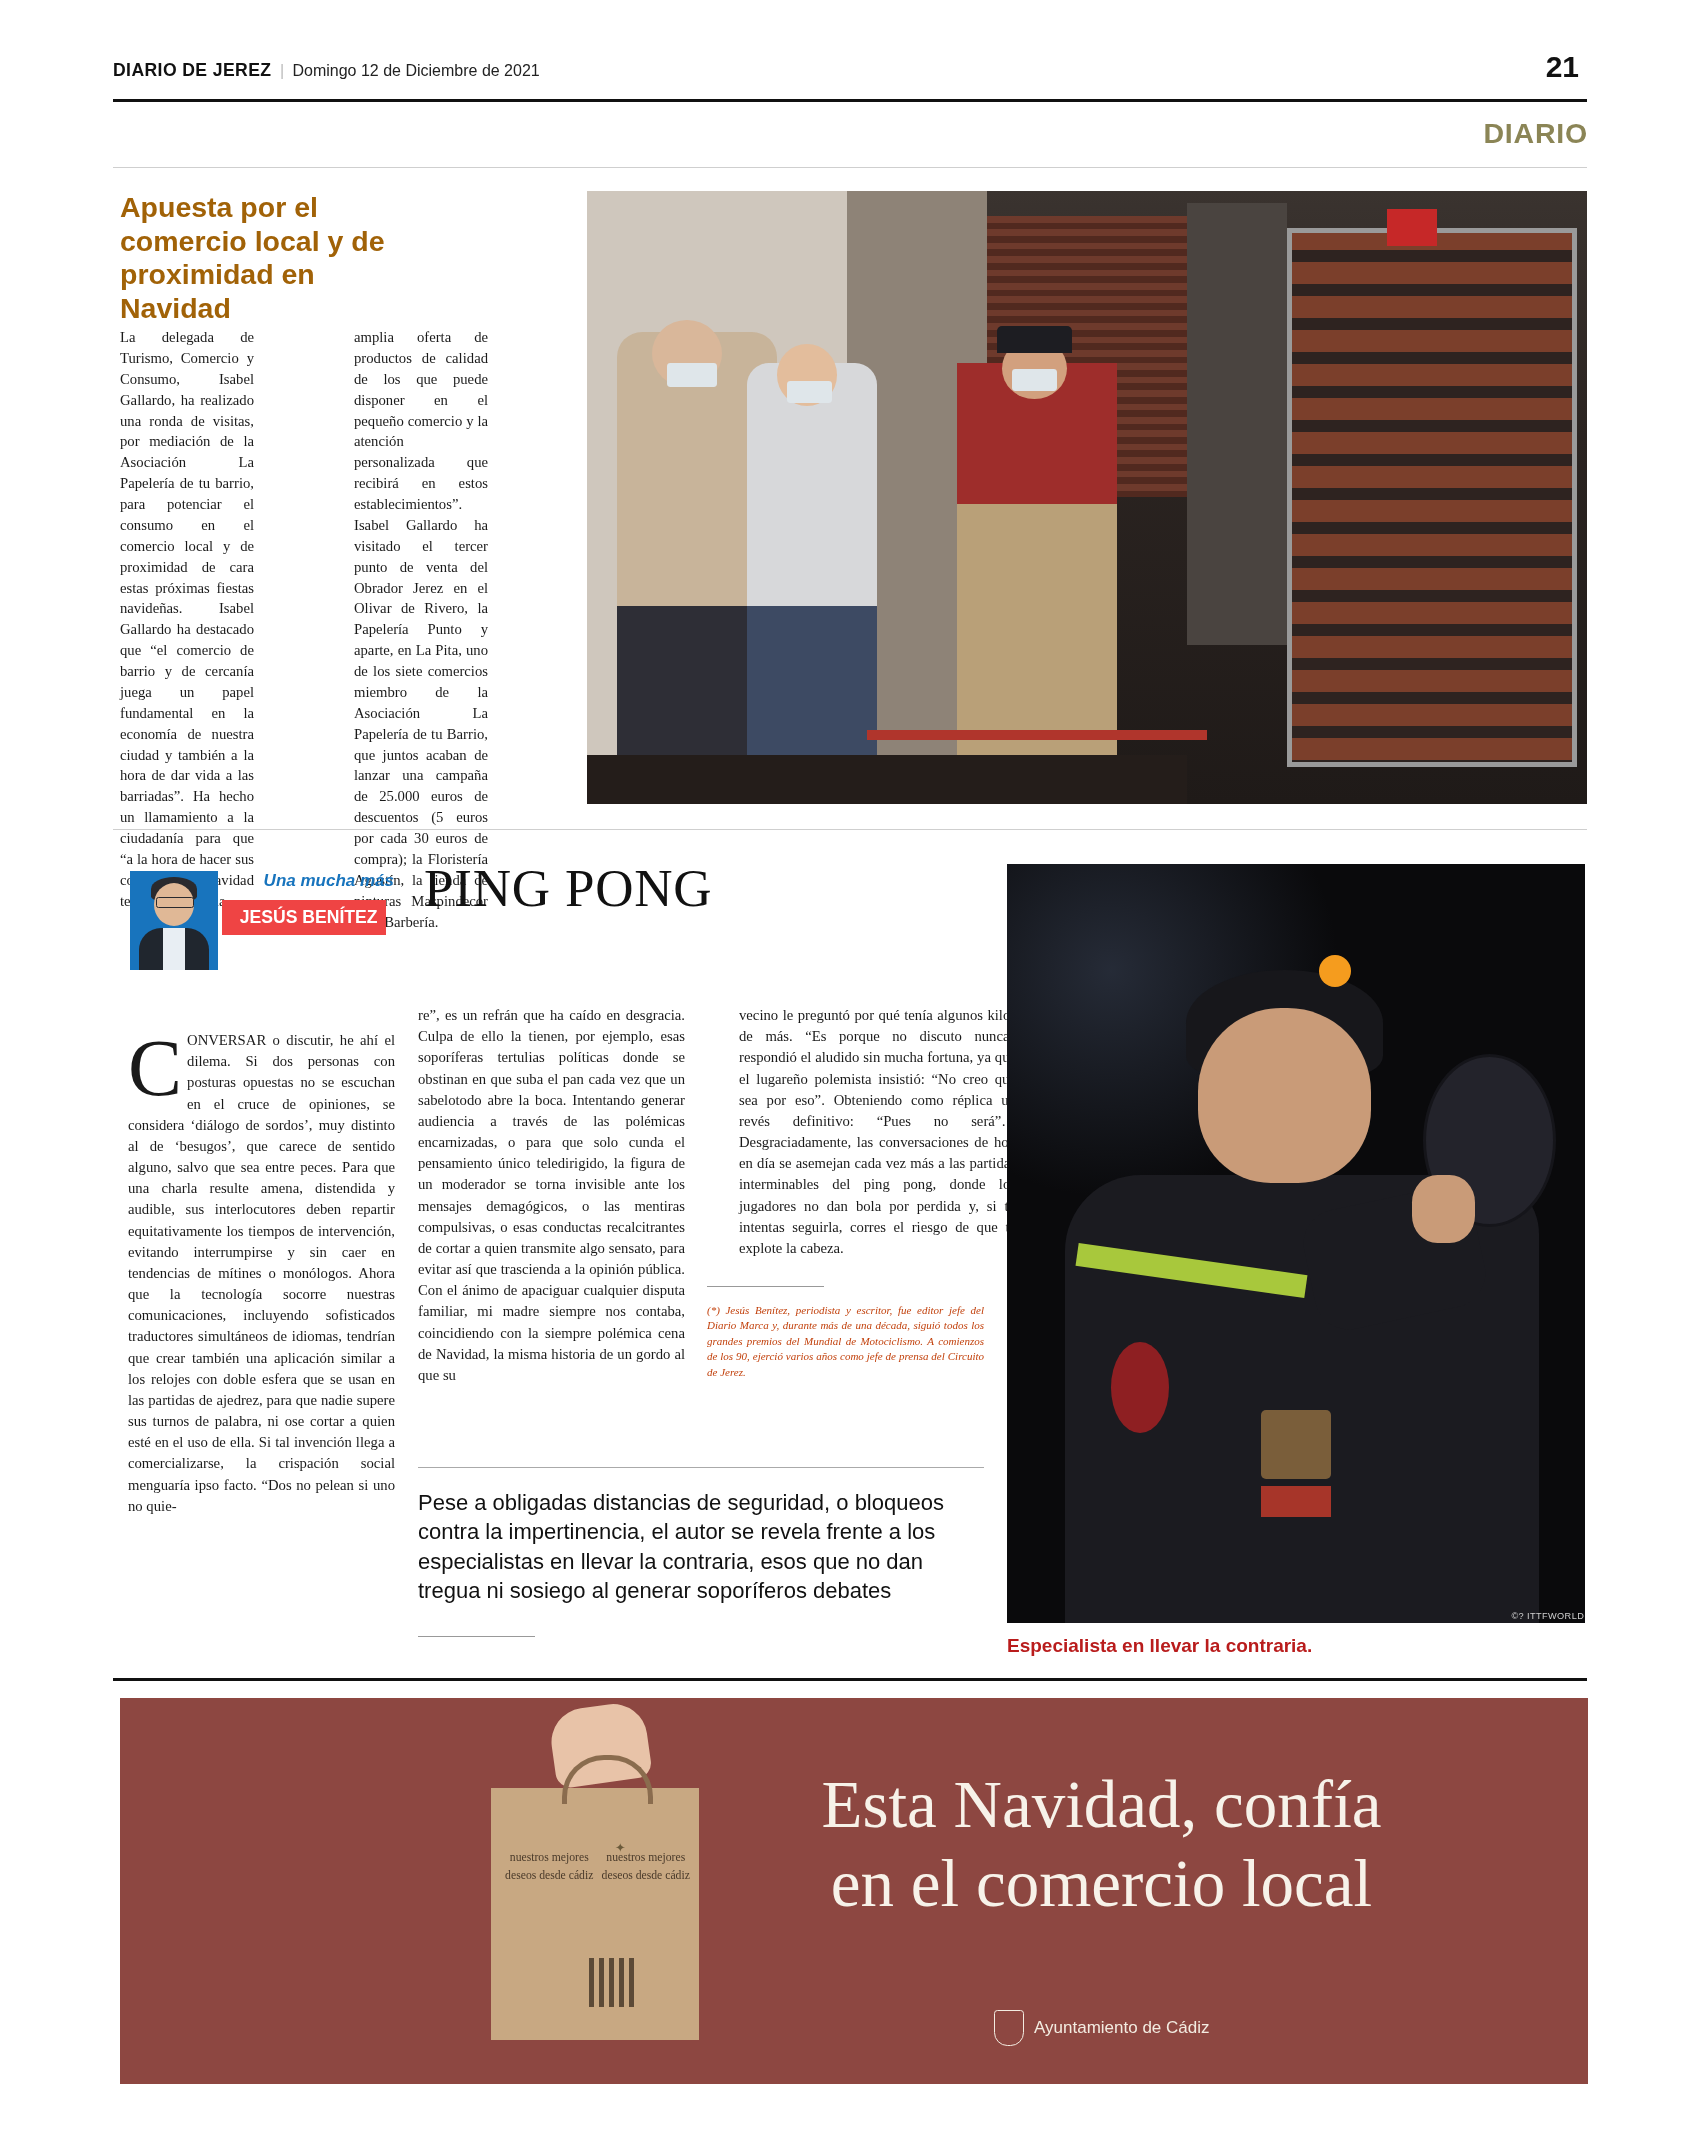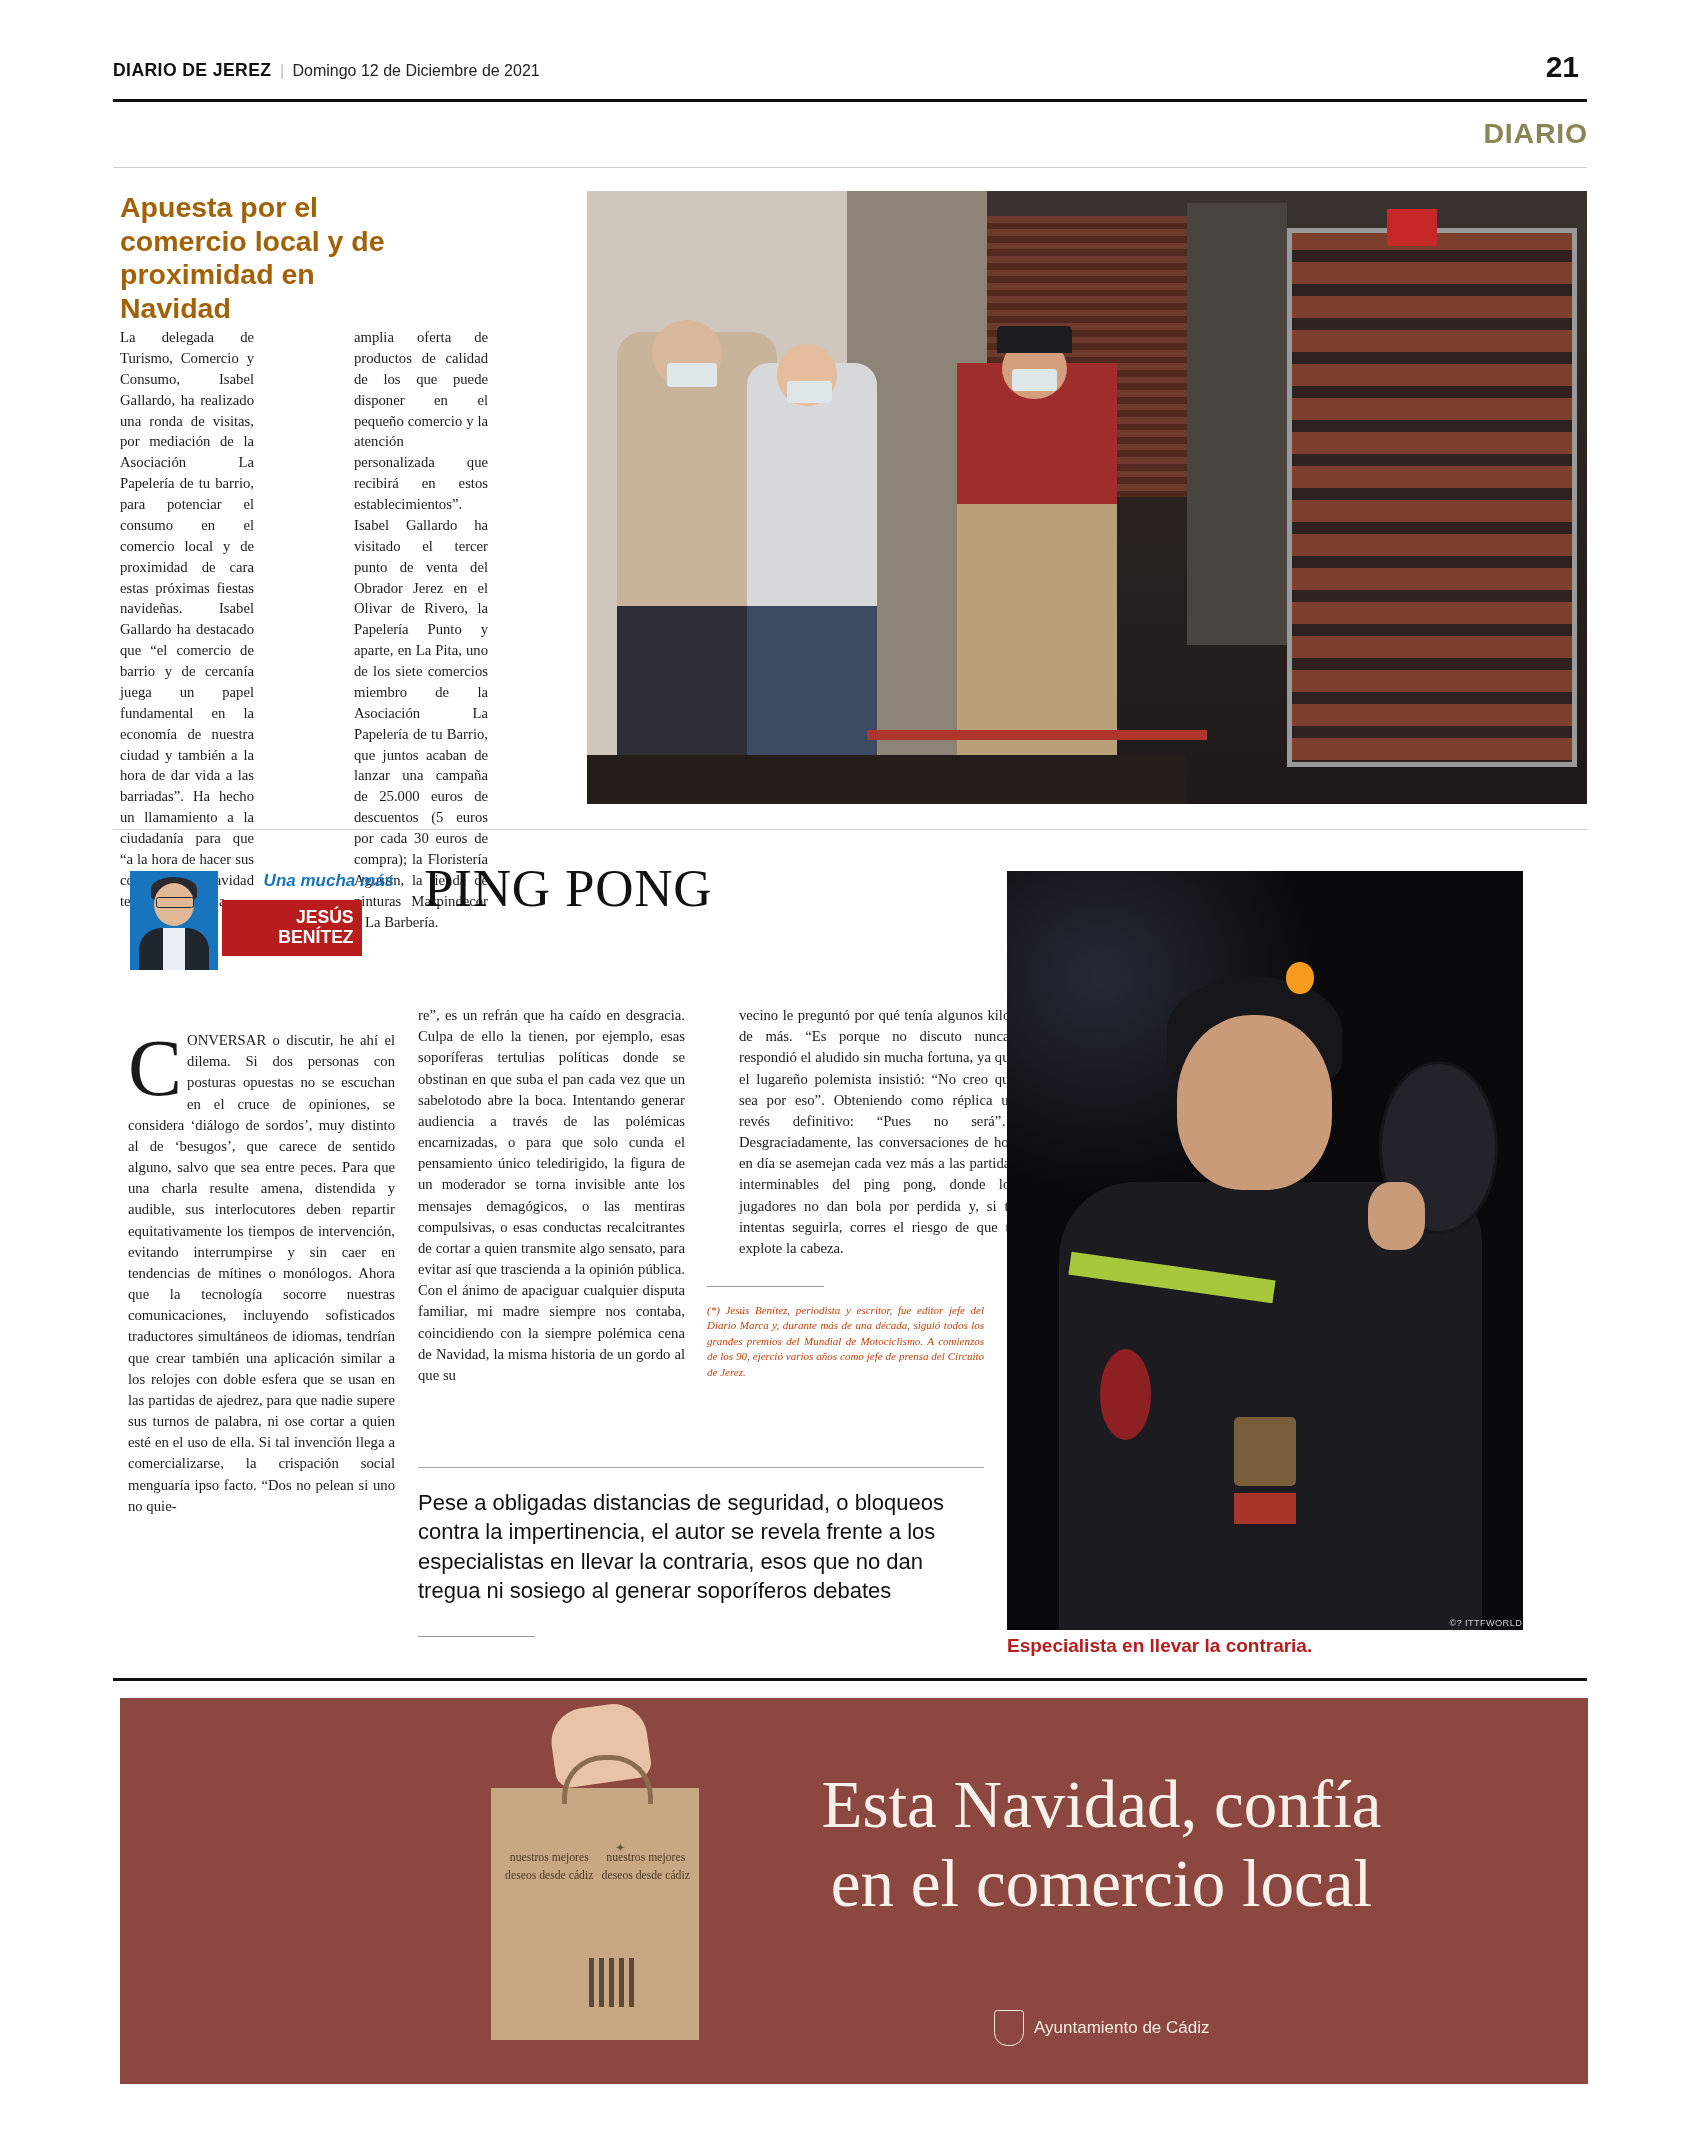--- a/index.html
+++ b/index.html
@@ -132,22 +132,22 @@
   .op-avatar {
     position: absolute;
     left: 130px; top: 871px;
     width: 88px; height: 99px;
     background: #1874bd;
     overflow: hidden;
   }
   .op-namebox {
     position: absolute;
     left: 222px; top: 900px;
-    width: 140px;
-    background: #b91c1c;
+    width: 164px;
+    background: #ef4444;
     color: #fff;
     font-weight: bold;
     font-size: 17.6px;
     line-height: 1.15;
     text-align: right;
     padding: 6.7px 8.4px 8.4px 0;
     box-sizing: border-box;
   }
 
   .pingpong-title {
@@ -218,24 +218,23 @@
   .col1-endrule {
     position: absolute;
     left: 418px; top: 1636px;
     width: 117px; height: 0.8px;
     background: #999;
   }
 
   .op-photo {
     position: absolute;
     left: 1007px; top: 864px;
-    width: 516px; height: 759px;
+    width: 578px; height: 759px;
     background: #737373;
     overflow: hidden;
-    margin-top: 7px;
   }
   .op-photo-credit {
     position: absolute;
     right: 0.8px; bottom: 2.5px;
     font-size: 9.2px;
     color: #cfcfcf;
     font-family: "Liberation Sans", sans-serif;
     letter-spacing: 0.4px;
   }
   .op-photo-caption {

